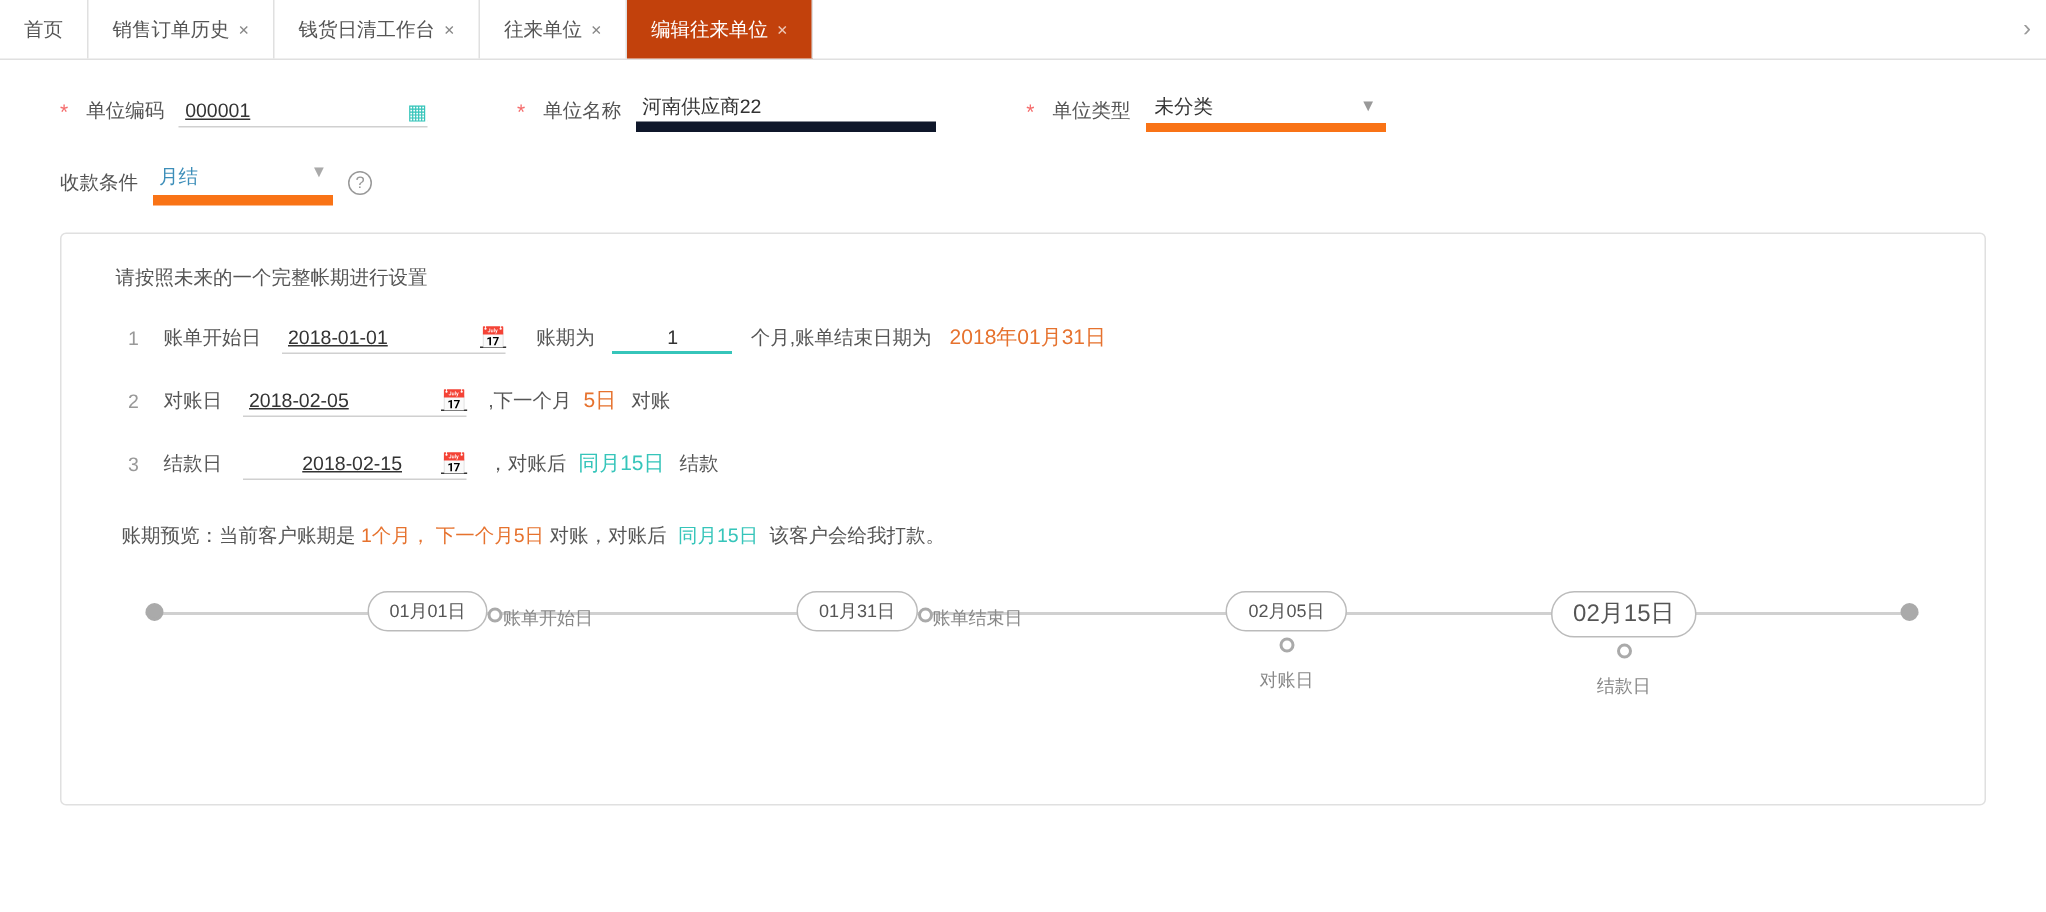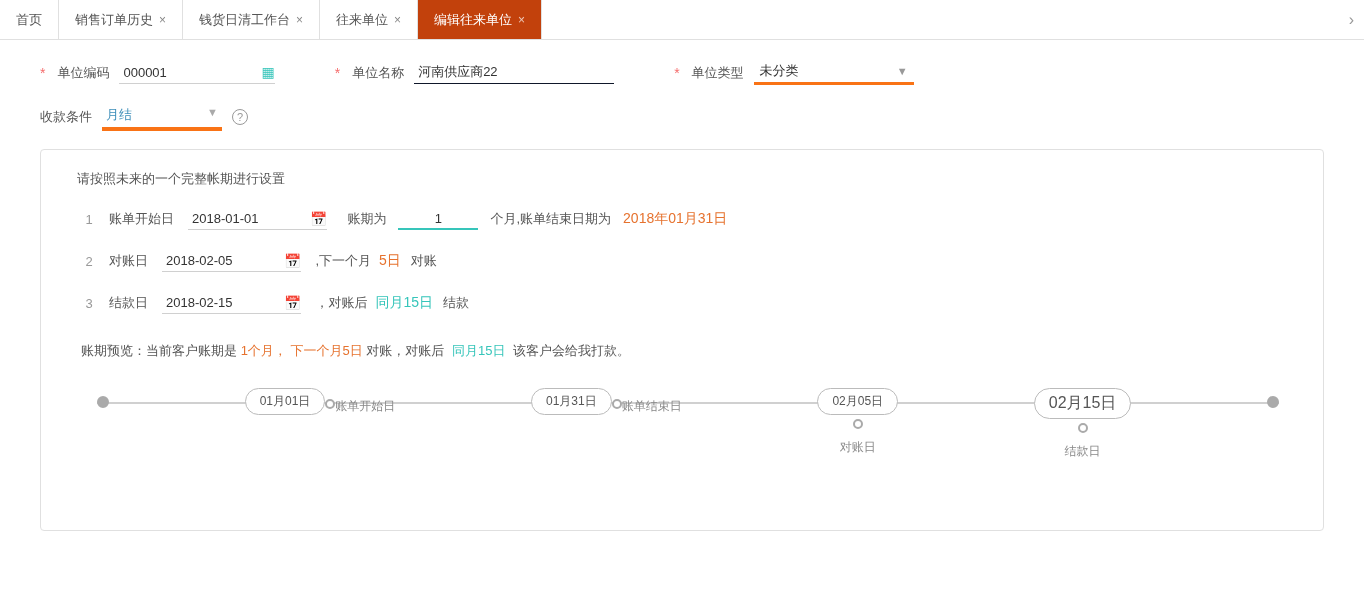--- a/index.html
+++ b/index.html
@@ -98,52 +98,53 @@
       width: 6px;
       height: 6px;
       background: #36c5ba;
       border-radius: 50%;
     }
 
     .input-with-icon {
       display: flex;
       align-items: center;
       border-bottom: 1px solid #d0d0d0;
-      gap: 12px;
+      gap: 22px;
+      text-decoration: underline;
     }
     .input-with-icon input {
       border: none;
       outline: none;
       font-size: 13px;
       color: #333;
       background: transparent;
       width: 130px;
       padding: 3px 4px;
     }
     .calendar-icon {
       color: #36c5ba;
       cursor: pointer;
       font-size: 14px;
     }
 
     .select-wrapper {
       display: flex;
       align-items: flex-start;
-      border-bottom: 4px solid #f97316;
+      border-bottom: 7px solid #f97316;
       gap: 17px;
       cursor: pointer;
       min-width: 120px;
       padding: 3px 4px;
     }
     .select-text { color: #3d8eb9; font-size: 13px; flex: 1; }
     .select-arrow { color: #aaa; font-size: 11px; }
     .dropdown-wrapper {
       display: flex;
       align-items: center;
-      border-bottom: 3px solid #f97316;
+      border-bottom: 6px solid #f97316;
       padding: 2px 6px;
       min-width: 160px;
       cursor: pointer;
     }
     .dropdown-text { flex: 1; font-size: 13px; color: #333; }
     .dropdown-arrow { color: #999; font-size: 11px; }
 
     .help-icon {
       width: 16px;
       height: 16px;
@@ -208,21 +209,21 @@
     
     .preview-text {
       font-size: 13px;
       color: #555;
       margin-bottom: 28px;
       padding: 0 4px;
     }
 
     .unit-name-input {
       border: none;
-      border-bottom: 1px solid #0f172a;
+      border-bottom: 7px solid #0f172a;
       outline: none;
       font-size: 13px;
       color: #333;
       width: 200px;
       padding: 3px 4px;
     }
   </style>
 </head>
 <body>
 
@@ -310,21 +311,21 @@
       </div>
       <span class="text-normal" style="margin-left:6px;">,下一个月</span>
       <span class="text-orange">5日</span>
       <span class="text-normal" style="margin-left:2px;">对账</span>
     </div>
 
     <div class="data-row">
       <span class="row-num">3</span>
       <span class="row-field-label">结款日</span>
       <div class="input-with-icon">
-        <input type="text" value="2018-02-15" style="width: 110px;">
+        <input type="text" value="2018-02-15" style="width: 110px; text-align: right;">
         <span class="calendar-icon">📅</span>
       </div>
       <span class="text-normal" style="margin-left:6px;">，对账后</span>
       <span class="text-teal">同月15日</span>
       <span class="text-normal" style="margin-left:2px;">结款</span>
     </div>
 
     <div class="preview-text" style="margin-top:28px;">
       <span>账期预览：当前客户账期是</span>
       <span class="text-orange">1个月，</span>

